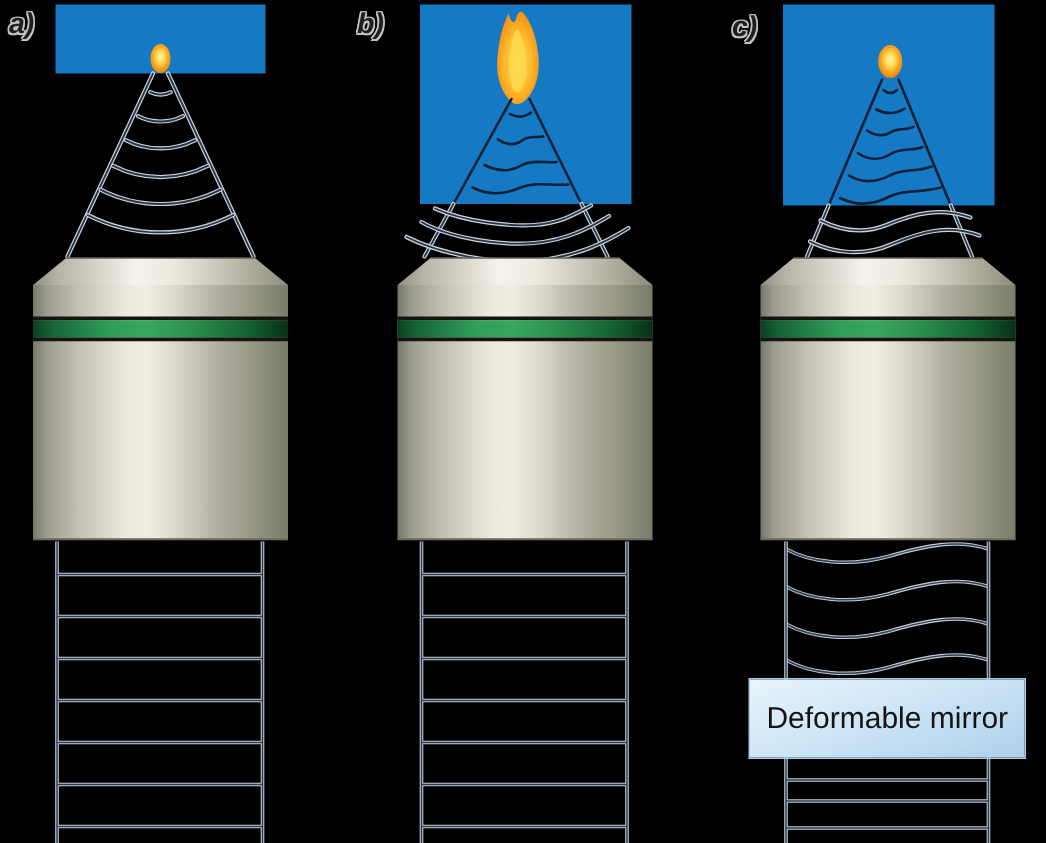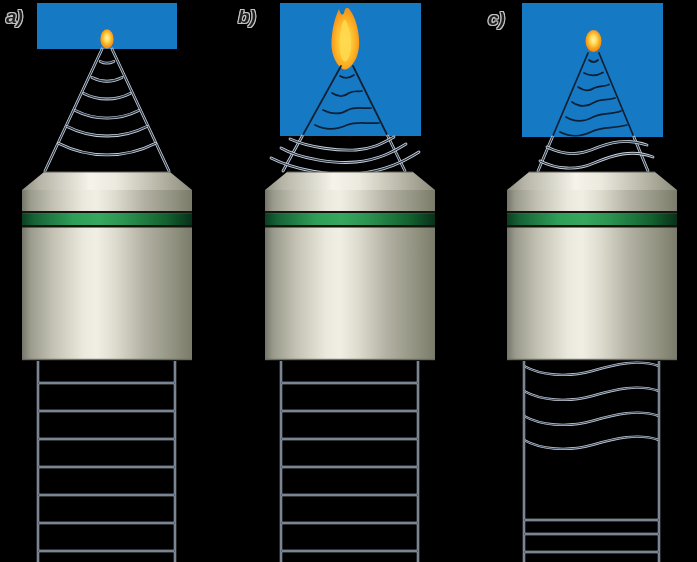--- a/index.html
+++ b/index.html
@@ -222,14 +222,17 @@
         <use href="#pc-beam" class="bhalo"></use>
           <use href="#pc-beam" class="bcore"></use>
       </g>
     </g>
   </svg>
 
   <div class="panel-label" style="left:6px;top:6px">a)</div>
   <div class="panel-label" style="left:238px;top:6px">b)</div>
   <div class="panel-label" style="left:488px;top:8px">c)</div>
 
+  <div class="mirror-box">
+    <span>Deformable mirror</span>
+  </div>
 
 </div>
 
 </body></html>

